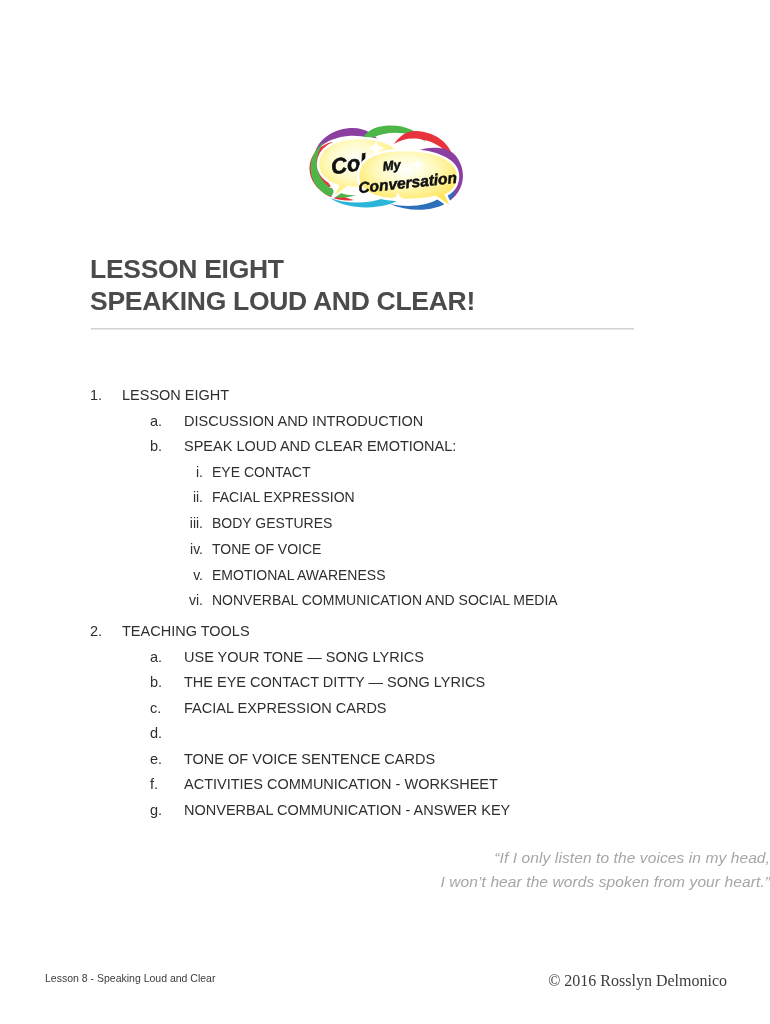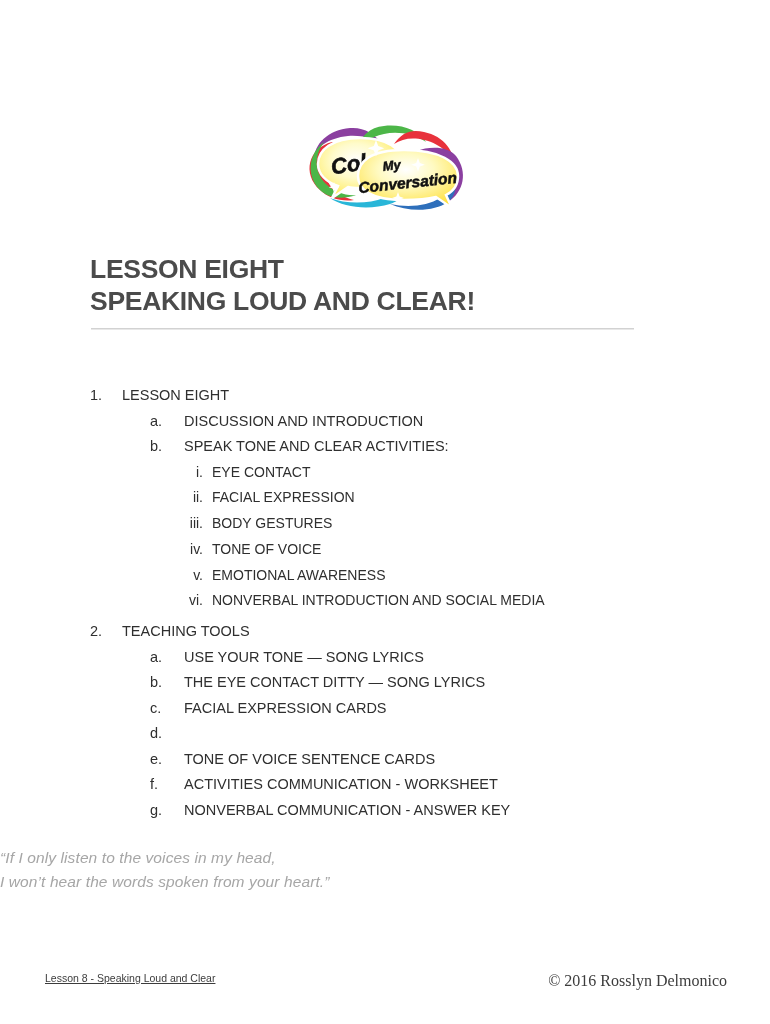--- a/index.html
+++ b/index.html
@@ -109,39 +109,38 @@
   .lv3 .marker { width: 29px; text-align: right; padding-right: 9px; }
 
   .gap-1 { height: 5px; }
 
   
   .quote {
     position: absolute;
     left: 0;
     right: 0;
     top: 846px;
-    text-align: left;
+    text-align: right;
     font-family: "Liberation Sans", sans-serif;
     font-style: italic;
     font-size: 15.5px;
     line-height: 24px;
     color: #a6a6a6;
     letter-spacing: 0.1px;
   }
 
   
   .footer-left {
     position: absolute;
     left: 45px;
     top: 972px;
     font-family: "Liberation Sans", sans-serif;
     font-size: 10.5px;
     color: #3c3c3c;
     white-space: nowrap;
-    text-decoration: underline;
   }
   .footer-right {
     position: absolute;
     right: 43px;
     top: 972px;
     font-family: "Liberation Serif", serif;
     font-size: 16px;
     color: #3c3c3c;
     white-space: nowrap;
   }
@@ -212,21 +211,21 @@
     <div class="row lv1">
       <span class="marker">1.</span>
       <span class="label">LESSON EIGHT</span>
     </div>
     <div class="row lv2">
       <span class="marker">a.</span>
       <span class="label">DISCUSSION AND INTRODUCTION</span>
     </div>
     <div class="row lv2">
       <span class="marker">b.</span>
-      <span class="label">SPEAK TONE AND CLEAR ACTIVITIES:</span>
+      <span class="label">SPEAK LOUD AND CLEAR EMOTIONAL:</span>
     </div>
 
     <div class="row lv3">
       <span class="marker">i.</span>
       <span class="label">EYE CONTACT</span>
     </div>
     <div class="row lv3">
       <span class="marker">ii.</span>
       <span class="label">FACIAL EXPRESSION</span>
     </div>
@@ -237,21 +236,21 @@
     <div class="row lv3">
       <span class="marker">iv.</span>
       <span class="label">TONE OF VOICE</span>
     </div>
     <div class="row lv3">
       <span class="marker">v.</span>
       <span class="label">EMOTIONAL AWARENESS</span>
     </div>
     <div class="row lv3">
       <span class="marker">vi.</span>
-      <span class="label">NONVERBAL INTRODUCTION AND SOCIAL MEDIA</span>
+      <span class="label">NONVERBAL COMMUNICATION AND SOCIAL MEDIA</span>
     </div>
 
     <div class="gap-1"></div>
 
     <div class="row lv1">
       <span class="marker">2.</span>
       <span class="label">TEACHING TOOLS</span>
     </div>
     <div class="row lv2">
       <span class="marker">a.</span>

